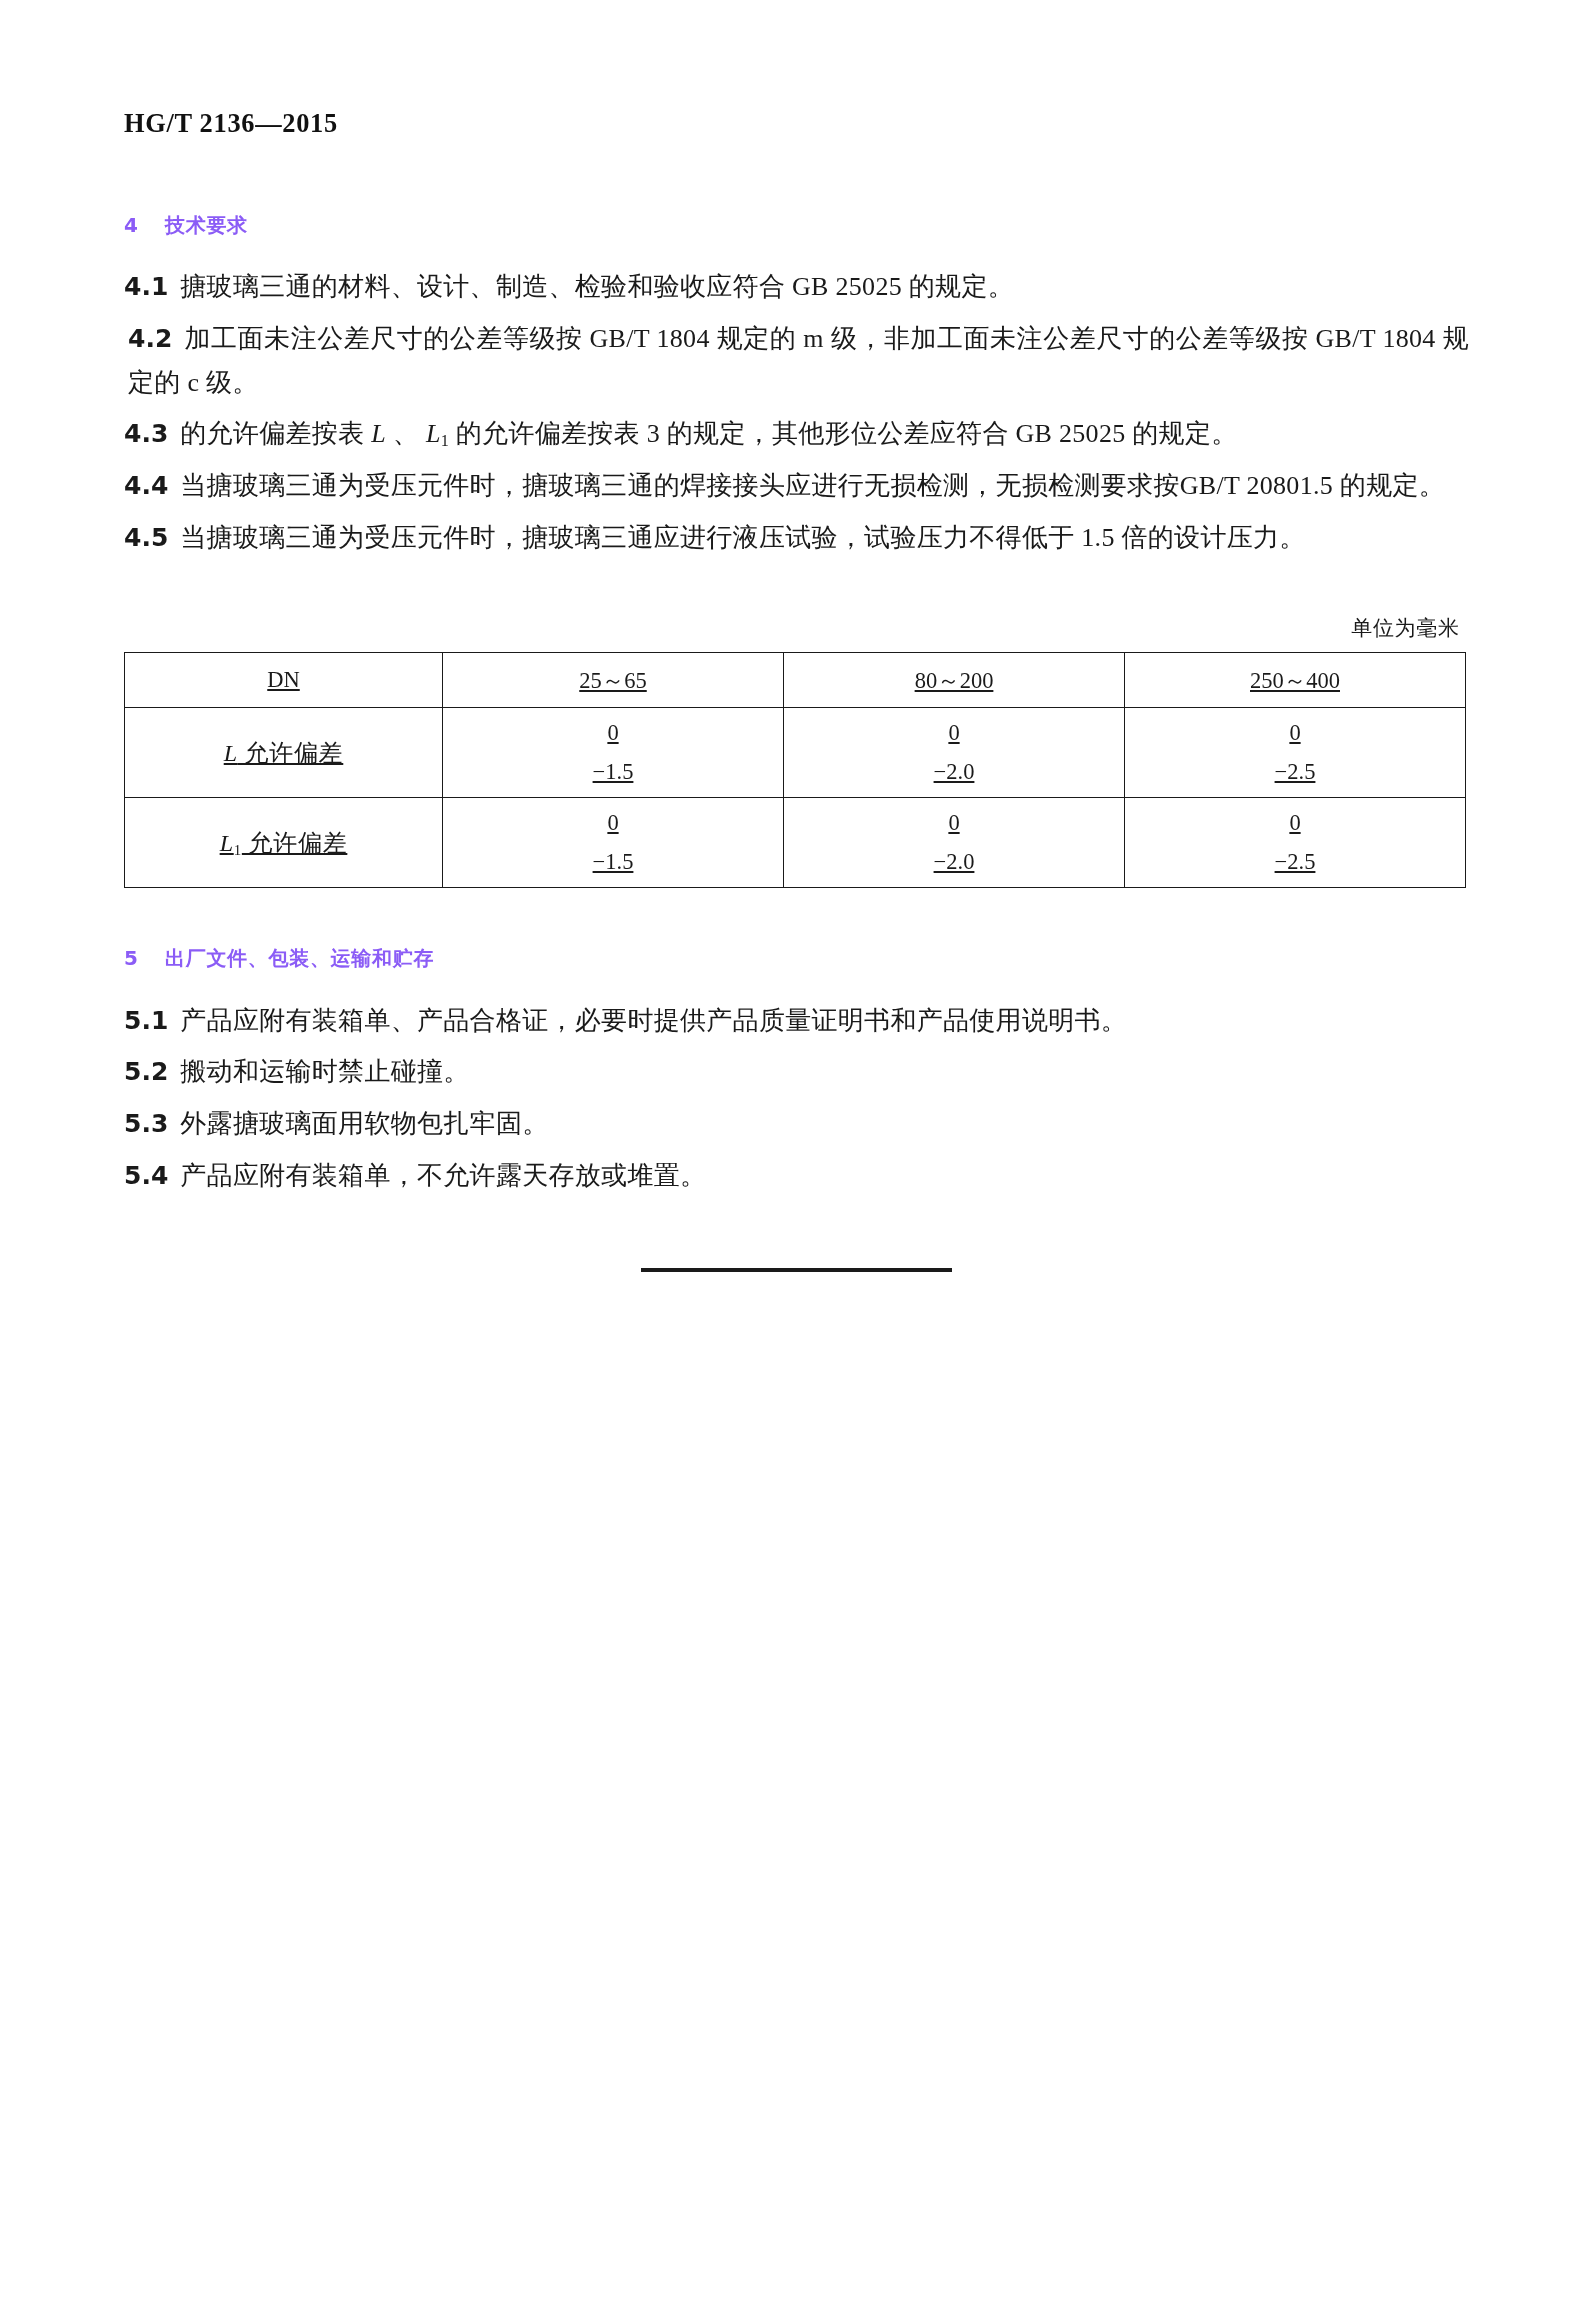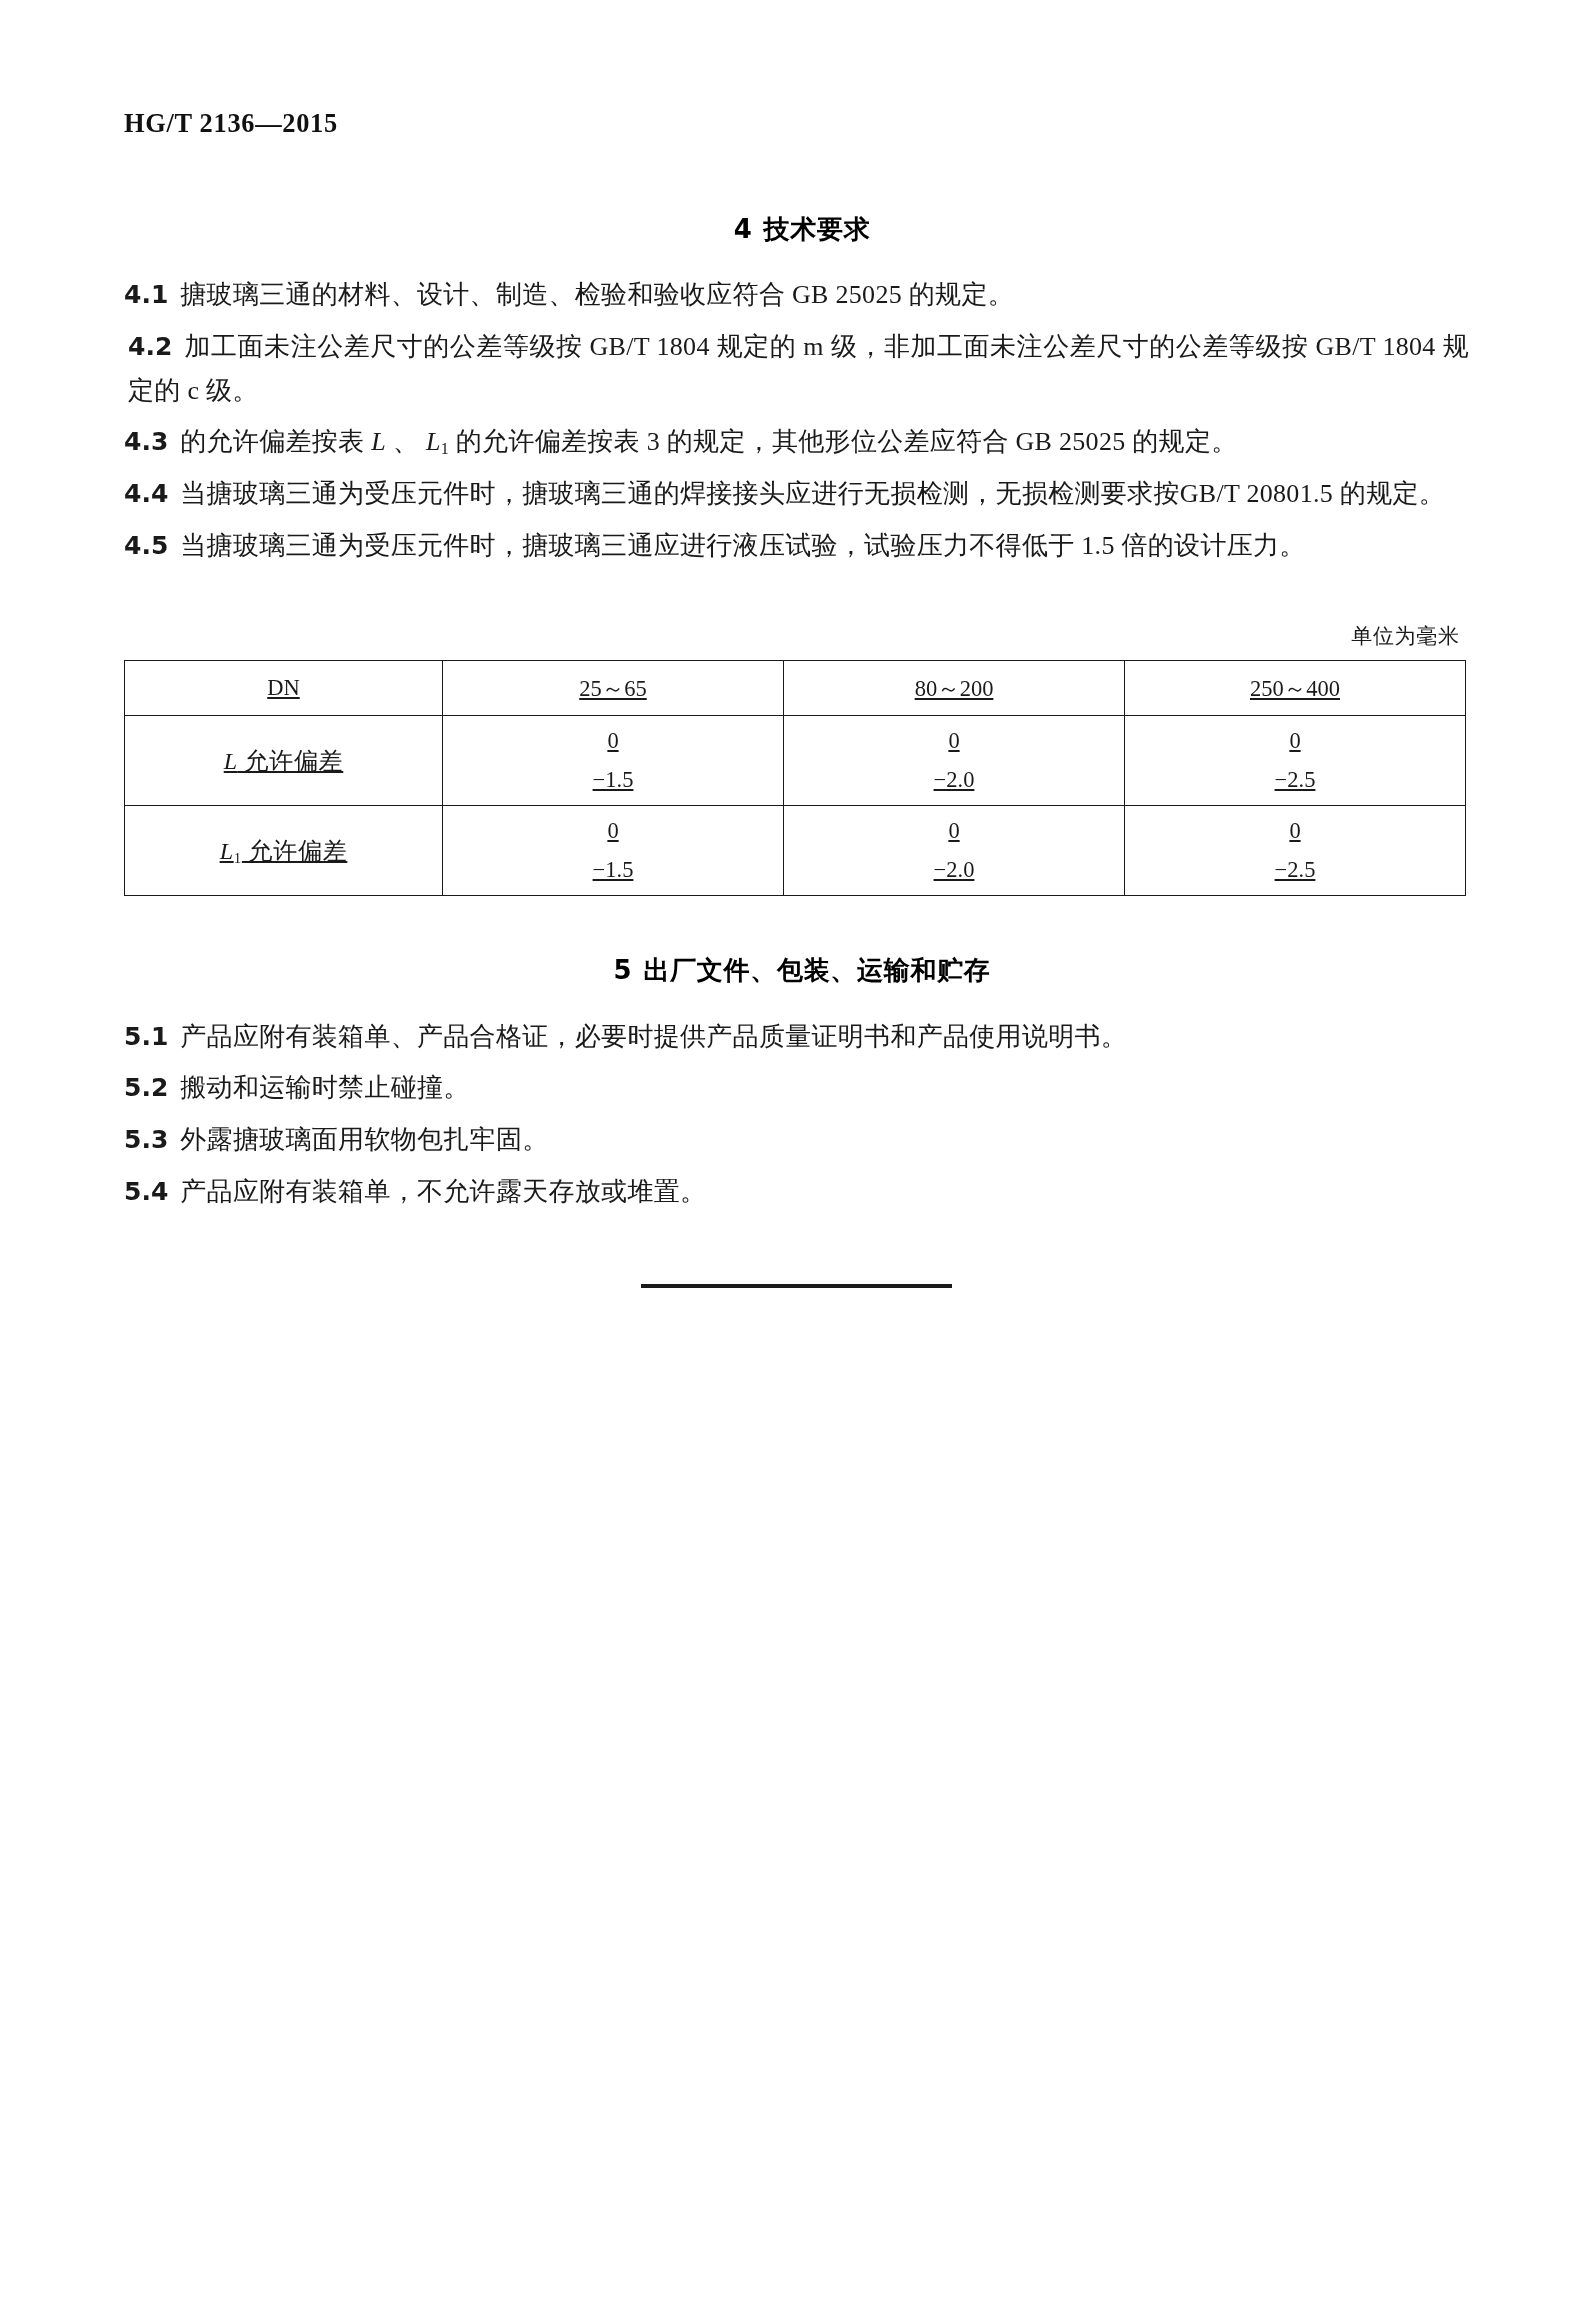--- a/index.html
+++ b/index.html
@@ -35,24 +35,23 @@
     font-weight: bold;
     font-size: 26.4px;
     letter-spacing: 0.7px;
     color: #111;
   }
 
   
   .clause-heading {
     font-family: "DejaVu Sans", "Liberation Sans", sans-serif;
     font-weight: bold;
-    font-size: 26px;
-    color: #000000;
+    font-size: 20px;
+    color: #8b5cf6;
     letter-spacing: 0.7px;
-    text-align: center;
   }
   .clause-heading .num {
     display: inline-block;
     min-width: 41px;
   }
 
   
   .para {
     font-size: 26px;
     line-height: 1.68;

